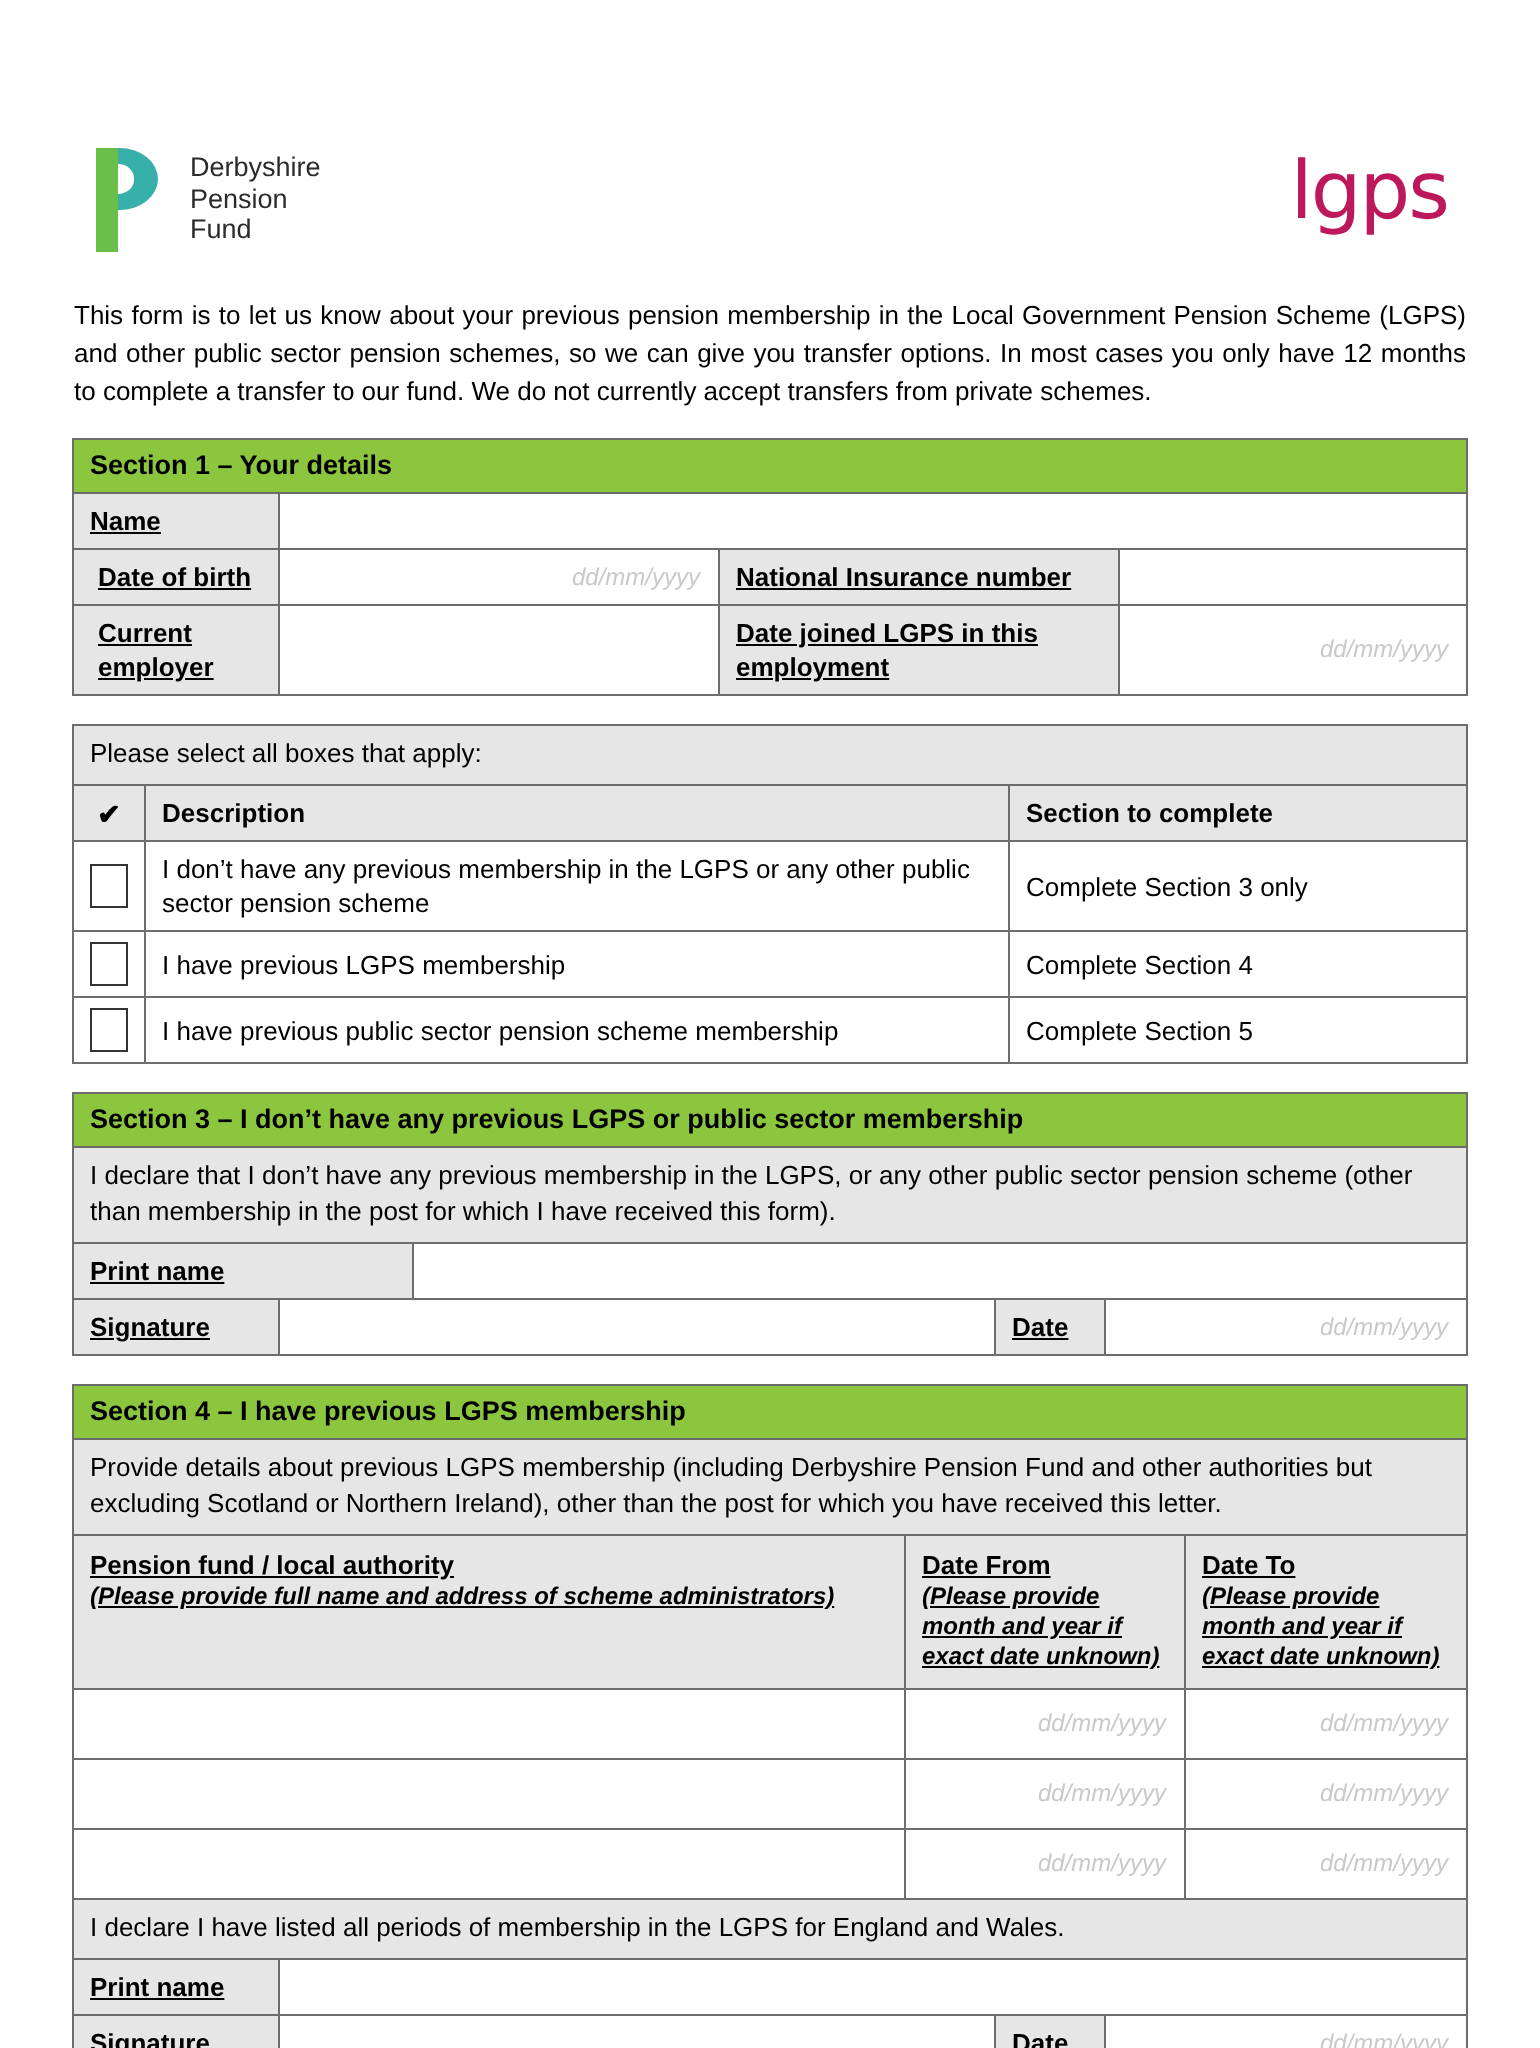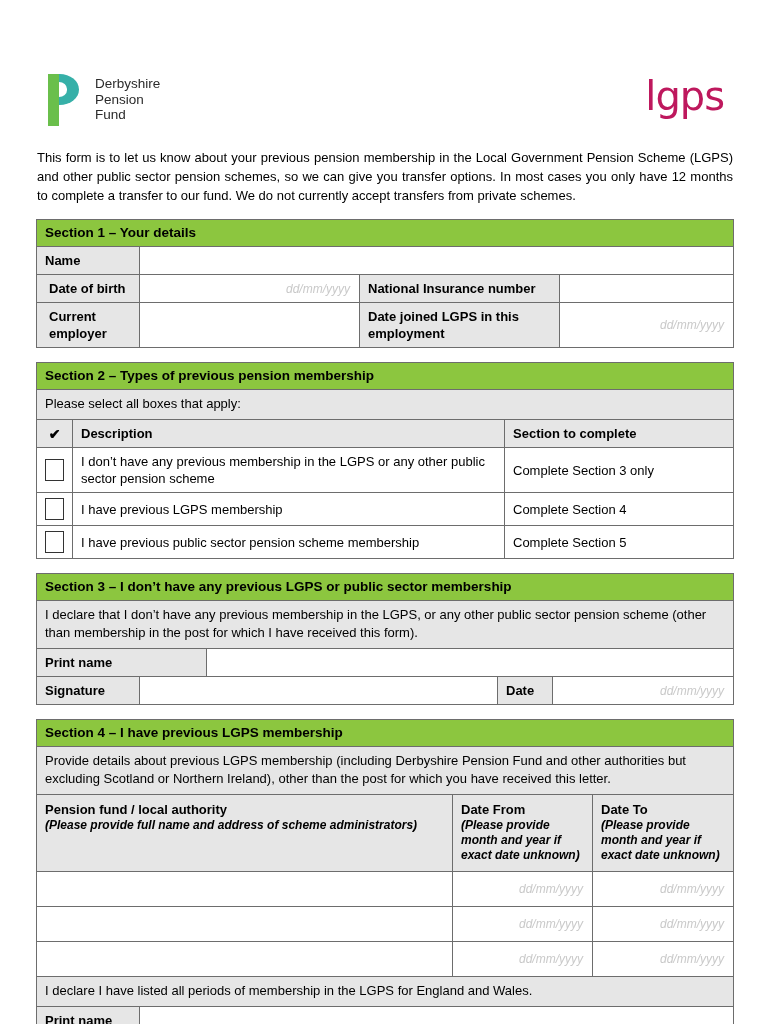--- a/index.html
+++ b/index.html
@@ -143,20 +143,21 @@
     box-sizing: border-box;
     border-right: 1.1px solid #6d6d6d;
     min-height: 26px;
     display: flex;
     align-items: center;
   }
   .cell:last-child { border-right: none; }
   .lbl {
     background: #E6E6E6;
     font-weight: bold;
+    text-decoration: underline;
   }
   .fill {
     background: #ffffff;
     position: relative;
   }
   .ph {
     position: absolute;
     right: 9px;
     top: 50%;
     transform: translateY(-50%);
@@ -271,21 +272,20 @@
       <div class="cell fill c-dob-fill"></div>
       <div class="cell lbl c-ni-lbl">Date joined LGPS in this employment</div>
       <div class="cell fill c-ni-fill">
         <span></span>
         <span class="ph">dd/mm/yyyy</span>
       </div>
     </div>
   </div>
 
   <div class="sec">
-    <div class="sec-head">Section 2 – Types of previous pension membership</div>
     <div class="note">Please select all boxes that apply:</div>
 
     <div class="row">
       <div class="cell s2-colhead col-check">
         <span class="tickmark">✔</span>
       </div>
       <div class="cell s2-colhead col-desc">Description</div>
       <div class="cell s2-colhead col-comp">Section to complete</div>
     </div>
 

